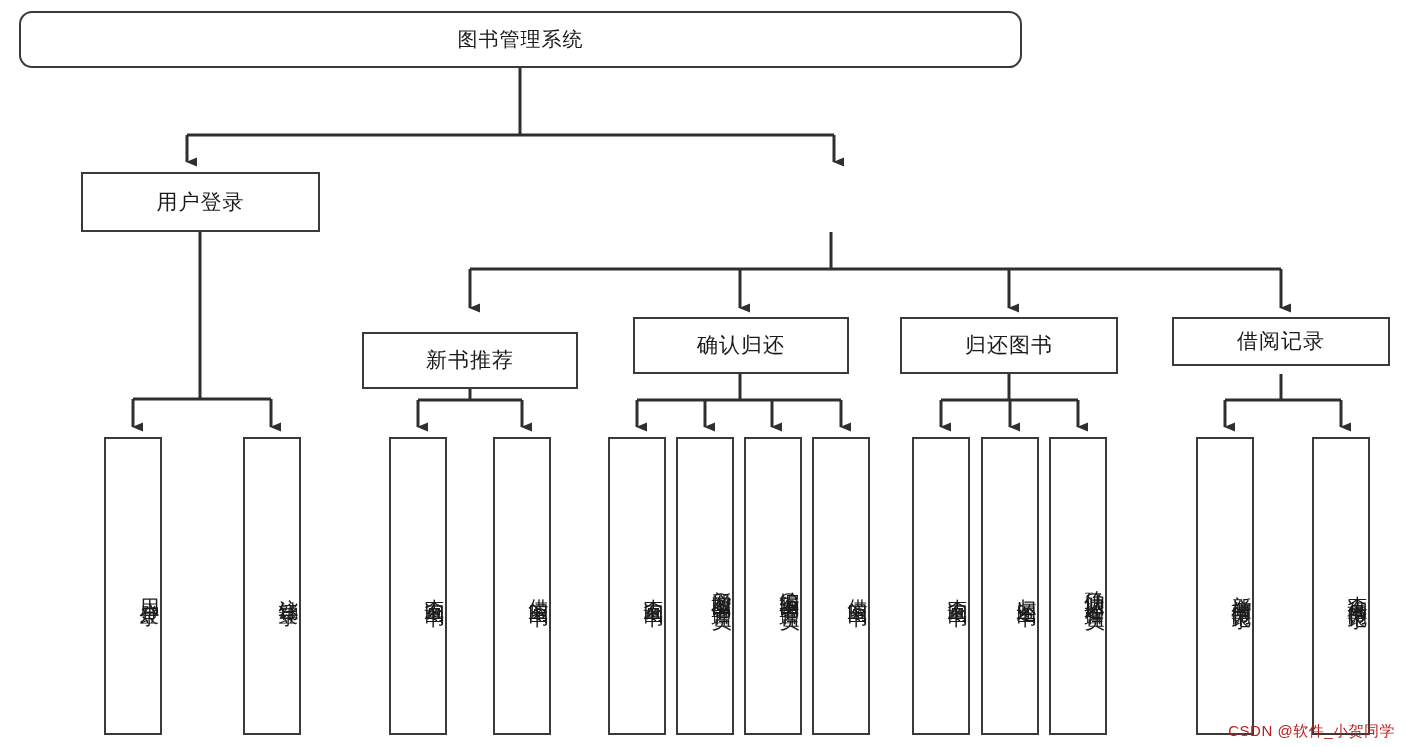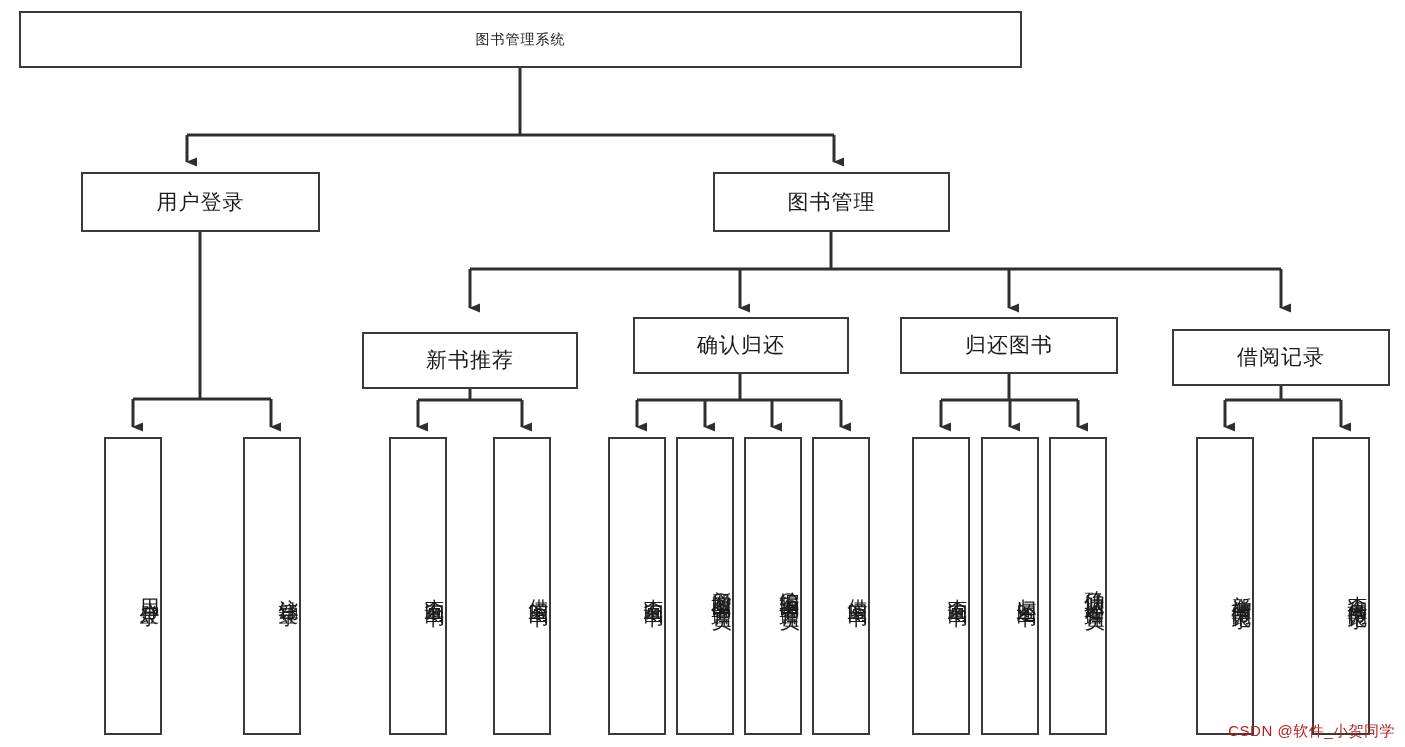--- a/index.html
+++ b/index.html
@@ -14,21 +14,21 @@
   .node{
     position:absolute;
     box-sizing:border-box;
     background:#ffffff;
     border:2.5px solid #3a3a3a;
     display:flex;align-items:center;justify-content:center;
     text-align:center;
     line-height:1.18;
   }
   .node.h{ font-size:21px; letter-spacing:1px; }
-  .node.root{ font-size:14px; letter-spacing:1px; }
+  .node.root{ font-size:20px; letter-spacing:1px;border-radius:13px; }
   .node.v{
     font-size:20px;
     writing-mode:vertical-rl;
     text-orientation:upright;
     align-items:flex-start;
     justify-content:center;
     padding-top:6px;
     letter-spacing:3px;
     line-height:1.0;
   }
@@ -99,34 +99,31 @@
     </g>
   </svg>
 
   <div class="node root" style="left:19px;top:11px;width:1003px;height:57px;">
     <span class="lbl">图书管理系统</span>
   </div>
 
   <div class="node h" style="left:81px;top:172px;width:239px;height:60px;">
     <span class="lbl">用户登录</span>
   </div>
-  <div class="node h" style="left:713px;top:172px;width:237px;height:60px;">
-    <span class="lbl">图书管理</span>
-  </div>
 
   <div class="node h" style="left:362px;top:332px;width:216px;height:57px;">
     <span class="lbl">新书推荐</span>
   </div>
   <div class="node h" style="left:633px;top:317px;width:216px;height:57px;">
     <span class="lbl">确认归还</span>
   </div>
   <div class="node h" style="left:900px;top:317px;width:218px;height:57px;">
     <span class="lbl">归还图书</span>
   </div>
-  <div class="node h" style="left:1172px;top:317px;width:218px;height:57px;margin-top:12px;">
+  <div class="node h" style="left:1172px;top:317px;width:218px;height:49px;">
     <span class="lbl">借阅记录</span>
   </div>
 
   <div class="node v" style="left:104px;top:437px;width:58px;height:298px;">
     <span class="lbl">用户登录</span>
   </div>
   <div class="node v" style="left:243px;top:437px;width:58px;height:298px;">
     <span class="lbl">注销登录</span>
   </div>
 

